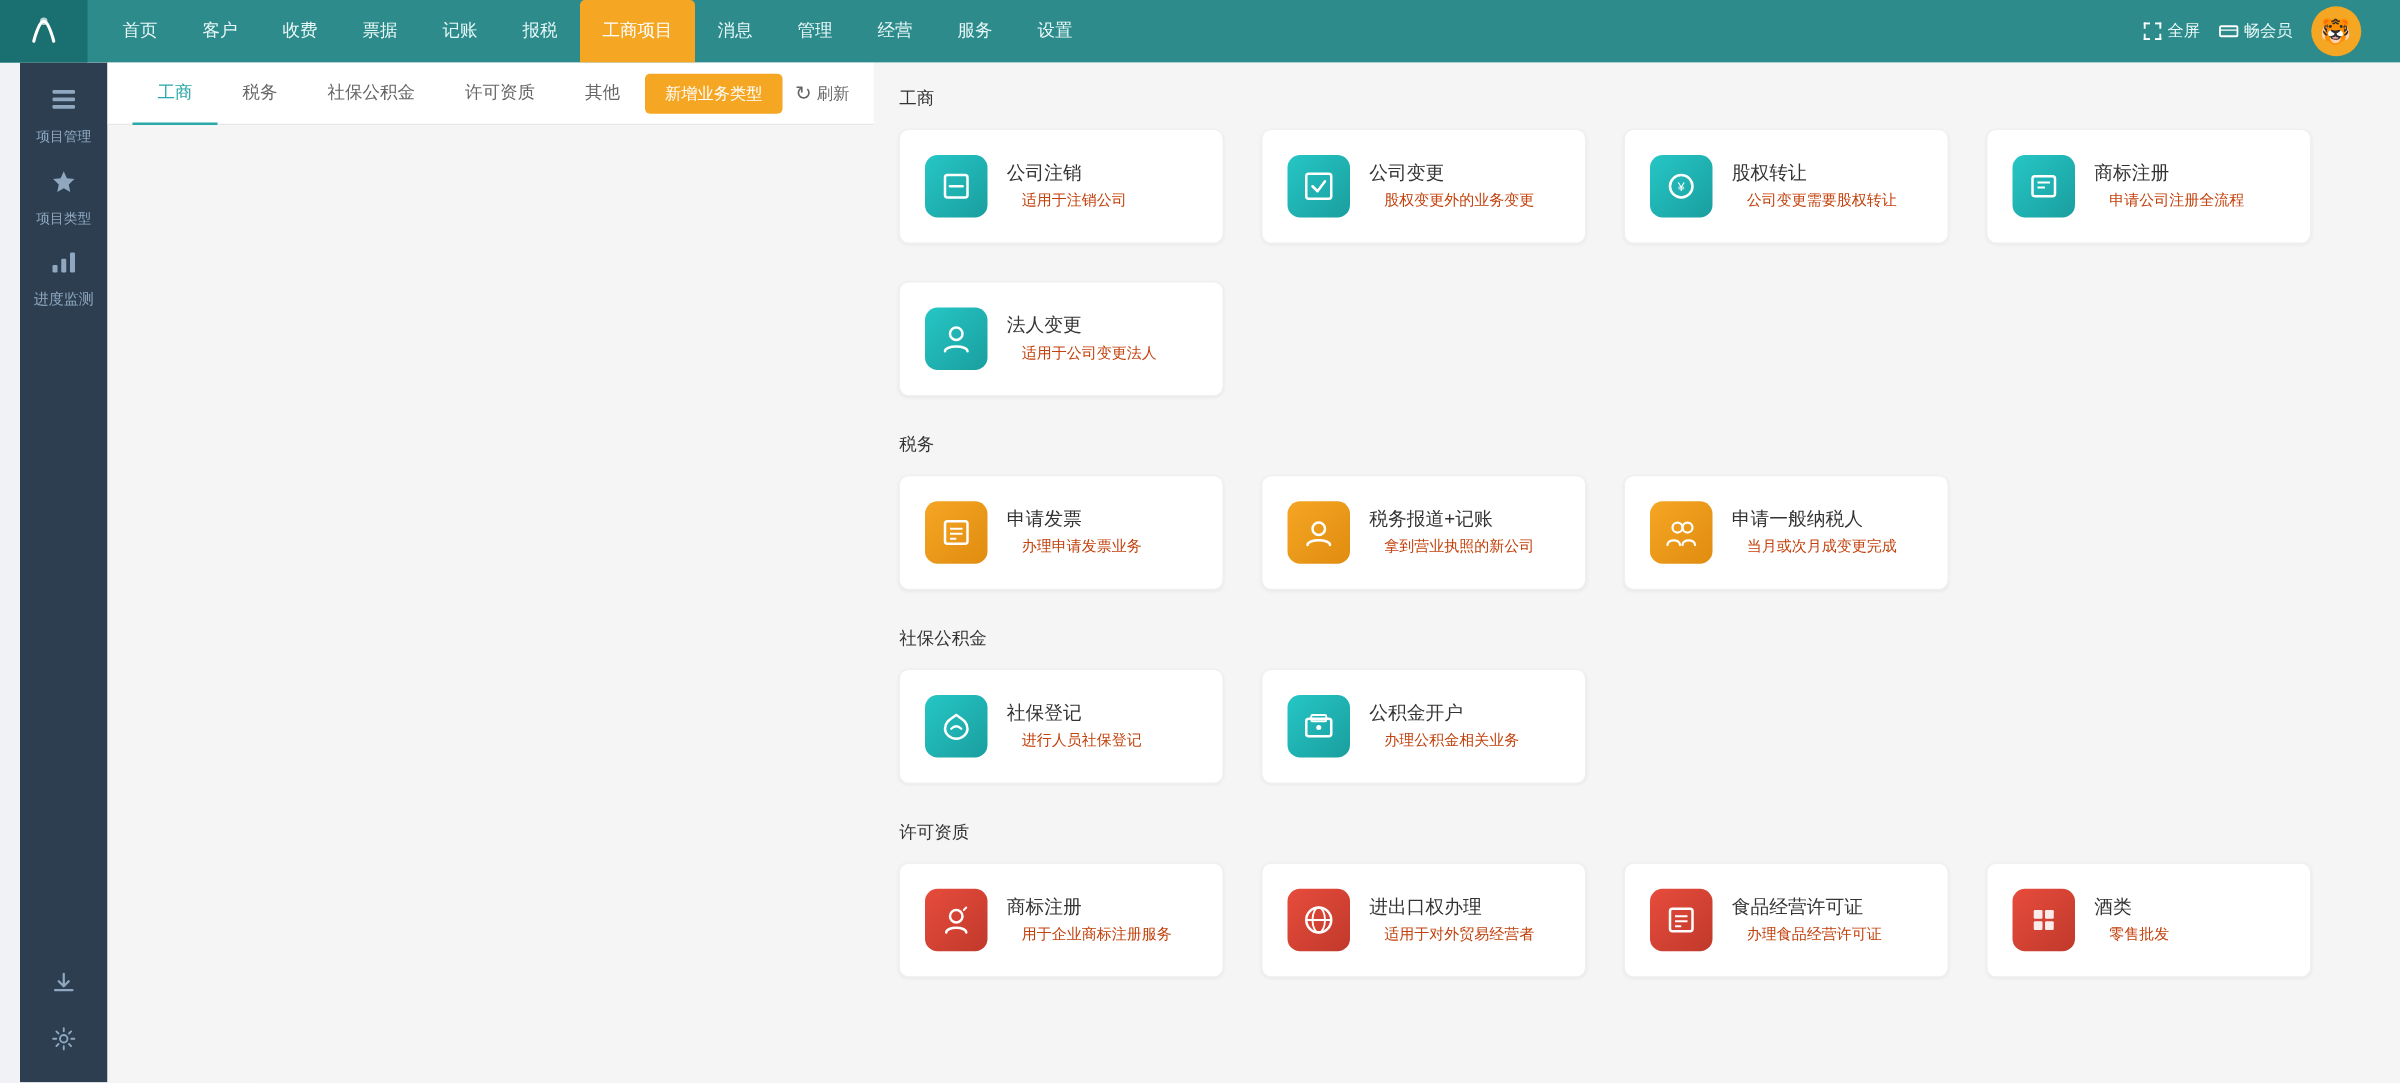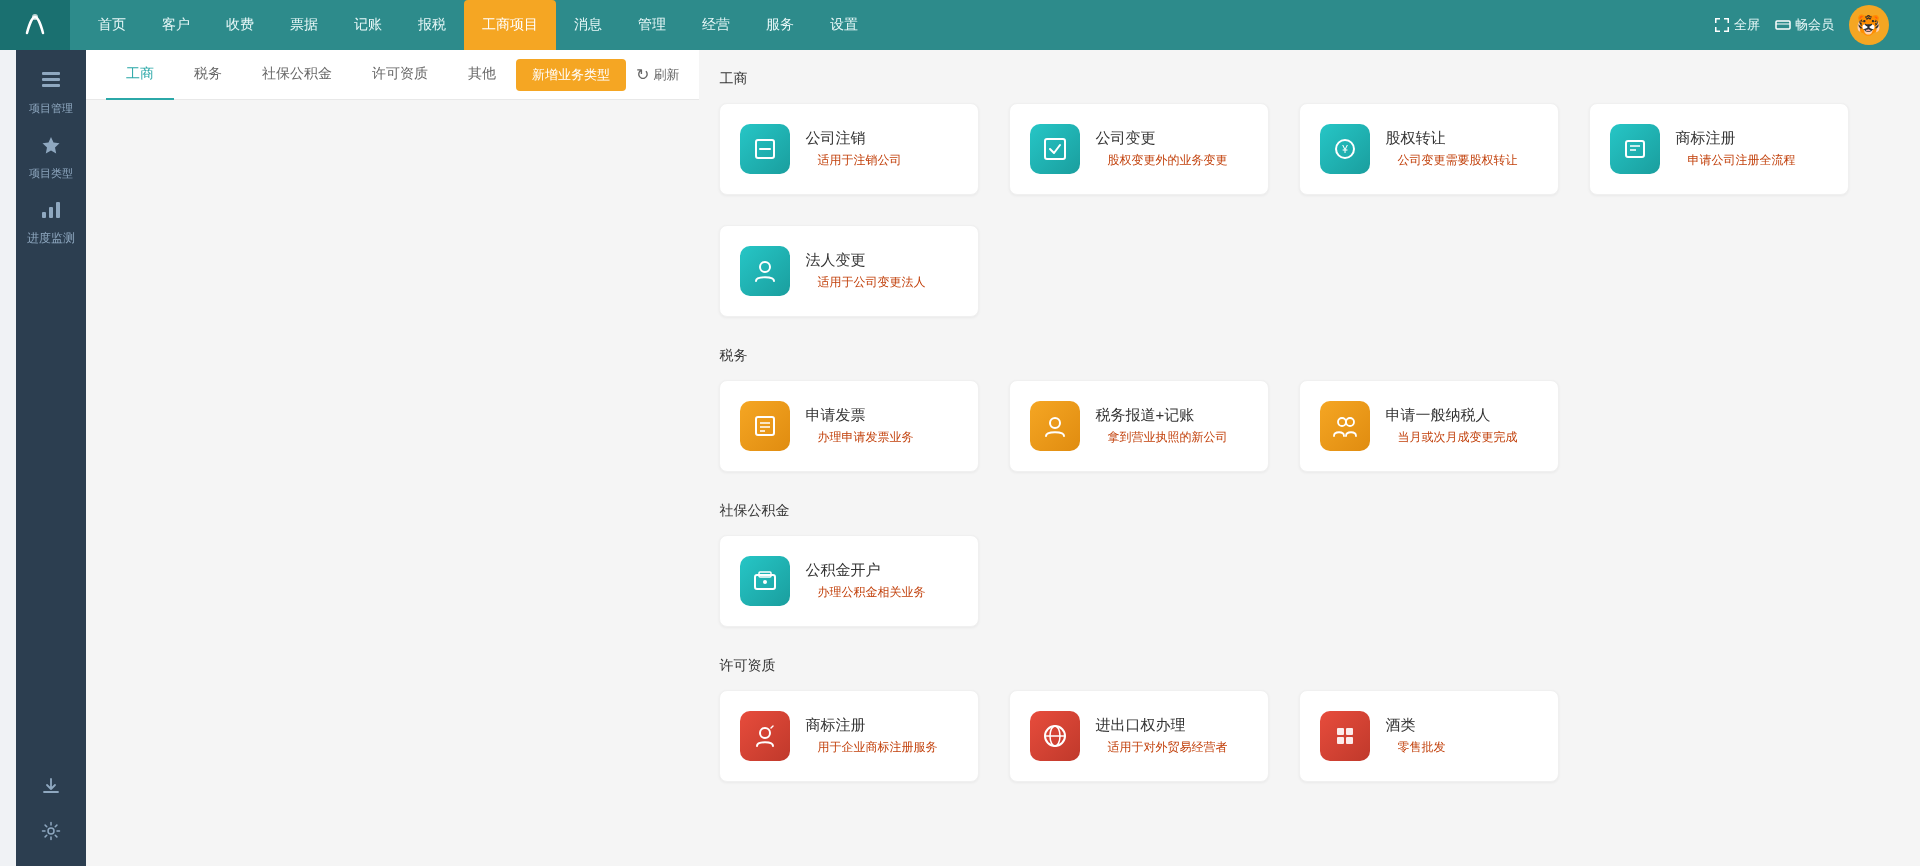--- a/index.html
+++ b/index.html
@@ -494,20 +494,32 @@
             </div>
           </div>
 
         </div>
       </div>
 
       <div class="section">
         <div class="section-title">社保公积金</div>
         <div class="cards-grid">
 
+          <div class="service-card">
+            <div class="service-icon icon-teal">
+              <svg width="28" height="28" viewBox="0 0 28 28" fill="none">
+                <path d="M14 5 C10 8, 5 10, 5 16 C5 20, 9 24, 14 24 C19 24, 23 20, 23 16 C23 10, 18 8, 14 5Z" stroke="white" stroke-width="2" fill="none"></path>
+                <path d="M10 16 Q14 12, 18 16" stroke="white" stroke-width="1.8" fill="none" stroke-linecap="round"></path>
+              </svg>
+            </div>
+            <div class="service-info">
+              <div class="service-name">社保登记</div>
+              <div class="service-desc">进行人员社保登记</div>
+            </div>
+          </div>
 
           <div class="service-card">
             <div class="service-icon icon-teal">
               <svg width="28" height="28" viewBox="0 0 28 28" fill="none">
                 <rect x="4" y="8" width="20" height="14" rx="2" stroke="white" stroke-width="2"></rect>
                 <rect x="8" y="5" width="12" height="5" rx="1" stroke="white" stroke-width="1.5"></rect>
                 <circle cx="14" cy="15" r="2" fill="white"></circle>
               </svg>
             </div>
             <div class="service-info">
@@ -544,20 +556,34 @@
                 <line x1="4" y1="14" x2="24" y2="14" stroke="white" stroke-width="1.5"></line>
                 <ellipse cx="14" cy="14" rx="5" ry="10" stroke="white" stroke-width="1.5"></ellipse>
               </svg>
             </div>
             <div class="service-info">
               <div class="service-name">进出口权办理</div>
               <div class="service-desc">适用于对外贸易经营者</div>
             </div>
           </div>
 
+          <div class="service-card">
+            <div class="service-icon icon-red">
+              <svg width="28" height="28" viewBox="0 0 28 28" fill="none">
+                <rect x="5" y="5" width="18" height="18" rx="2" stroke="white" stroke-width="2"></rect>
+                <line x1="9" y1="11" x2="19" y2="11" stroke="white" stroke-width="1.5"></line>
+                <line x1="9" y1="15" x2="19" y2="15" stroke="white" stroke-width="1.5"></line>
+                <line x1="9" y1="19" x2="14" y2="19" stroke="white" stroke-width="1.5"></line>
+              </svg>
+            </div>
+            <div class="service-info">
+              <div class="service-name">食品经营许可证</div>
+              <div class="service-desc">办理食品经营许可证</div>
+            </div>
+          </div>
 
           <div class="service-card">
             <div class="service-icon icon-red">
               <svg width="28" height="28" viewBox="0 0 28 28" fill="none">
                 <rect x="6" y="6" width="7" height="7" rx="1" fill="white" opacity="0.9"></rect>
                 <rect x="15" y="6" width="7" height="7" rx="1" fill="white" opacity="0.9"></rect>
                 <rect x="6" y="15" width="7" height="7" rx="1" fill="white" opacity="0.9"></rect>
                 <rect x="15" y="15" width="7" height="7" rx="1" fill="white" opacity="0.9"></rect>
               </svg>
             </div>

